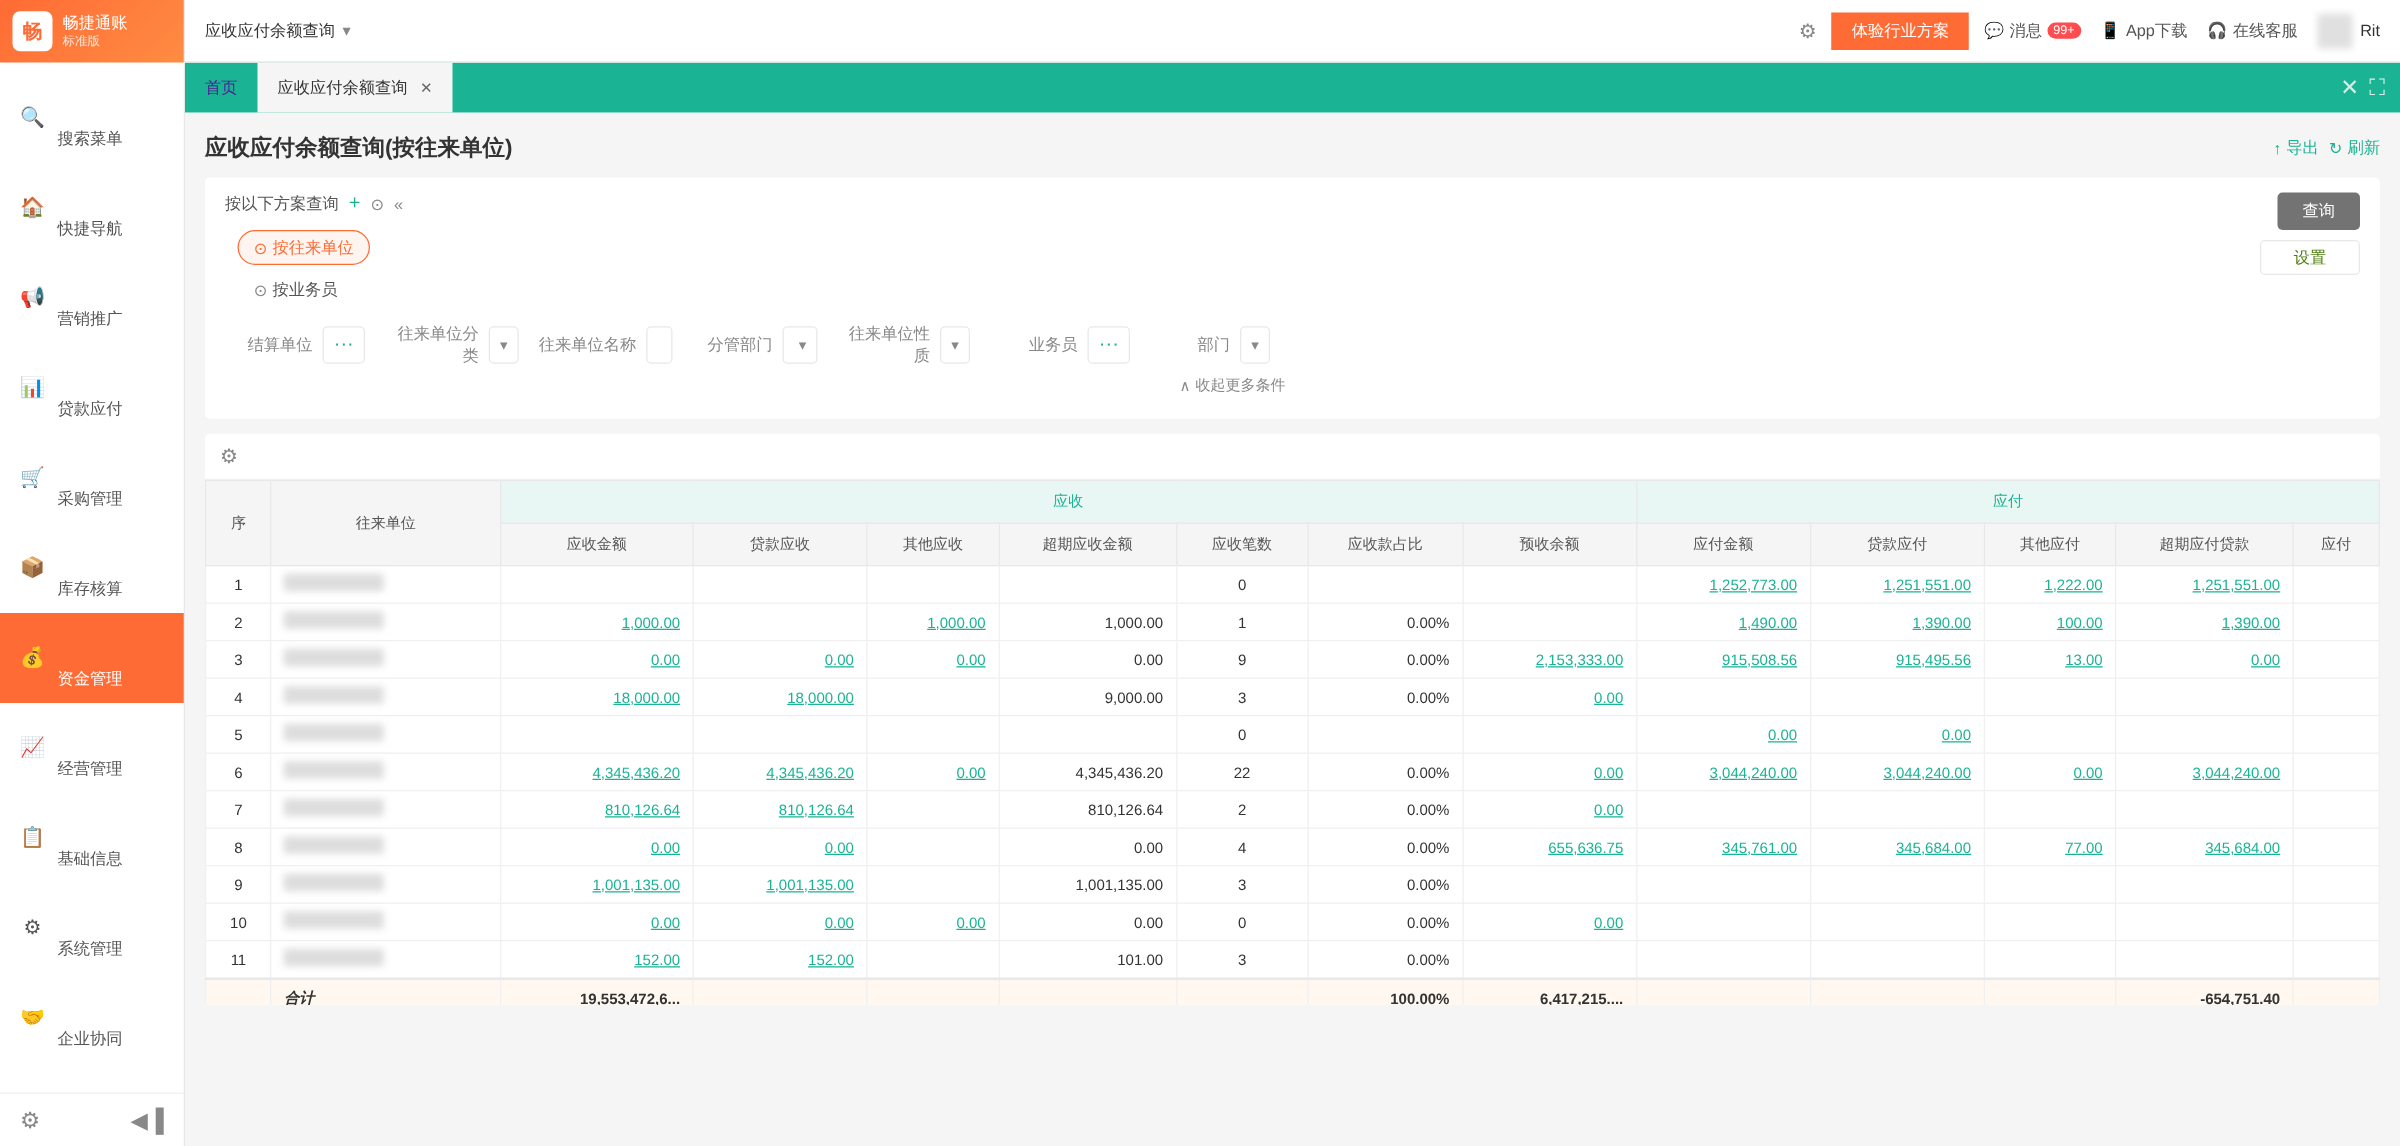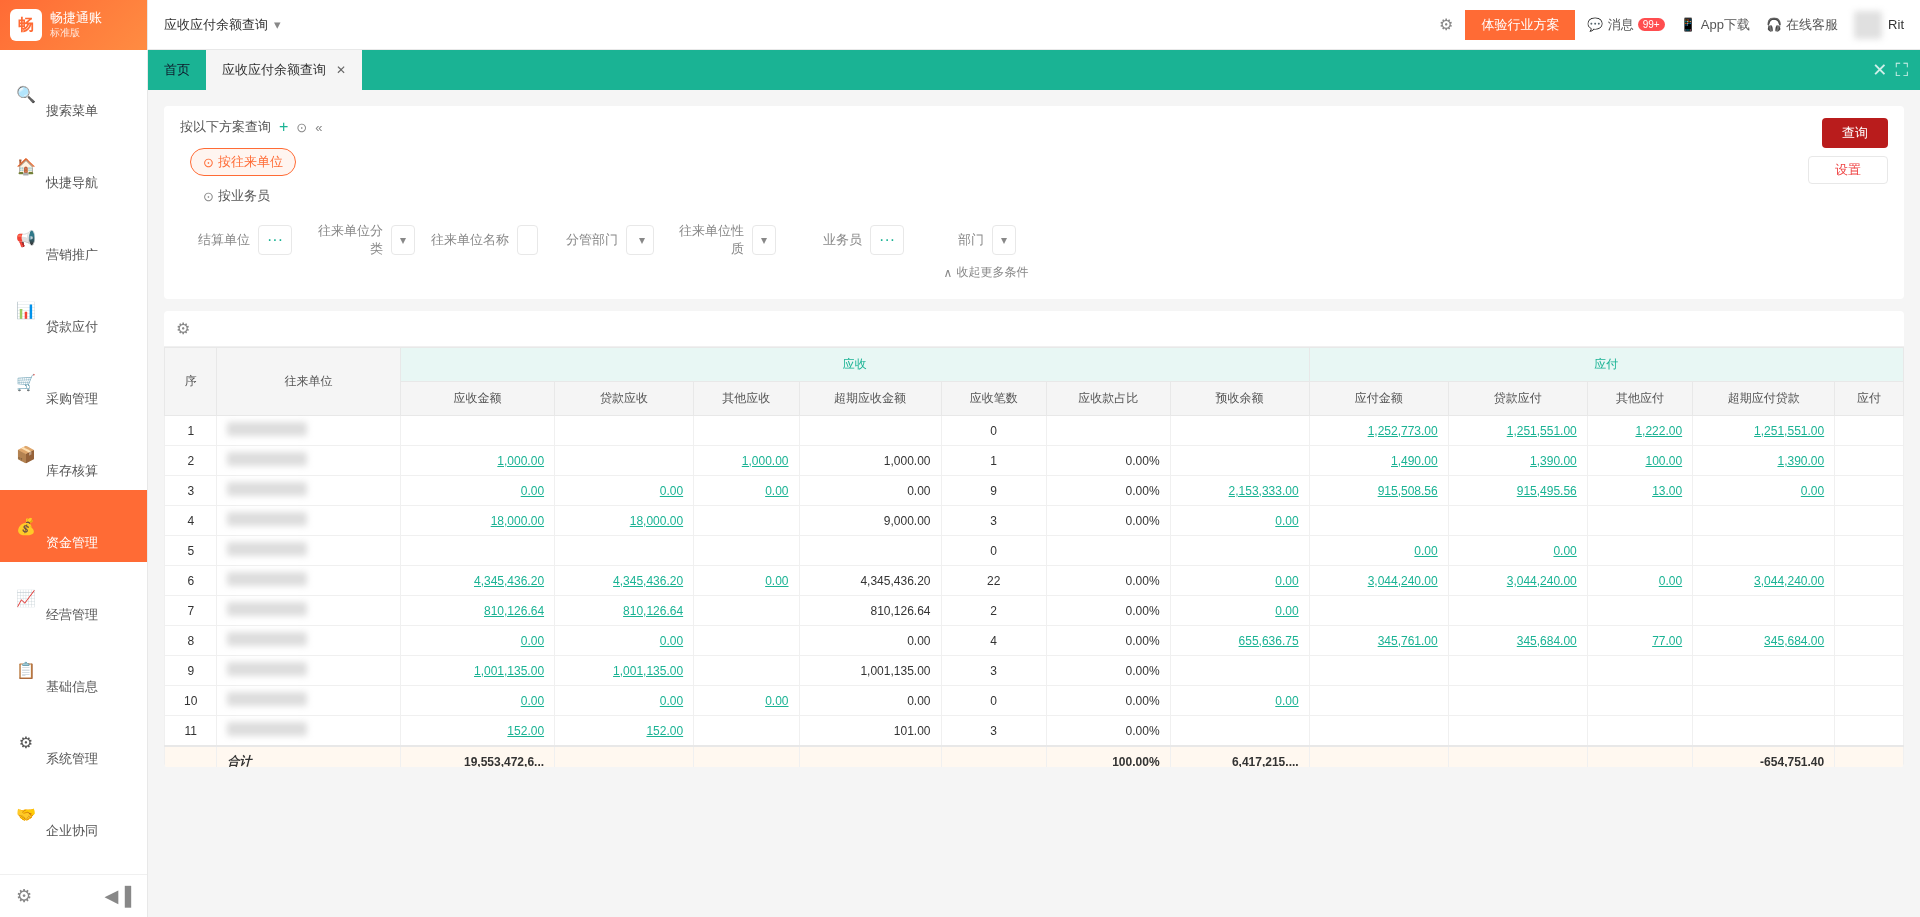--- a/index.html
+++ b/index.html
@@ -65,21 +65,21 @@
     .tab-bar {
       position: fixed; left: 148px; right: 0; top: 50px; height: 40px;
       background: #1ab394; display: flex; align-items: center; padding: 0 0; z-index: 98;
     }
     .tab-item {
       height: 40px; display: flex; align-items: center; padding: 0 16px; cursor: pointer;
       font-size: 13px; color: rgba(255,255,255,0.8); gap: 6px;
     }
     .tab-item.active { background: #f5f5f5; color: #333; }
     .tab-close { font-size: 12px; color: #666; margin-left: 4px; }
-    .tab-home { color: #0f172a; }
+    .tab-home { color: #4c1d95; }
 
     
     .main {
       margin-left: 148px; margin-top: 90px; padding: 0; background: #f5f5f5; min-height: calc(100vh - 90px);
     }
 
     
     .page-content { padding: 16px; background: #f5f5f5; }
     .page-header {
       display: flex; align-items: center; justify-content: space-between; margin-bottom: 12px;
@@ -121,25 +121,25 @@
       cursor: pointer; background: #fff;
     }
     .filter-chevron { color: #888; font-size: 12px; }
     .filter-collapse {
       text-align: center; color: #888; cursor: pointer; font-size: 12px;
       padding: 6px 0; display: flex; align-items: center; justify-content: center; gap: 4px;
     }
 
     
     .query-btn {
-      background: #b91c1c; color: #fff; border: none; border-radius: 4px;
+      background: #737373; color: #fff; border: none; border-radius: 4px;
       padding: 6px 20px; cursor: pointer; font-size: 13px; display: block; margin-bottom: 4px;
     }
     .settings-btn {
-      background: #fff; color: #ef4444; border: 1px solid #e8e8e8; border-radius: 4px;
+      background: #fff; color: #4d7c0f; border: 1px solid #e8e8e8; border-radius: 4px;
       padding: 4px 14px; cursor: pointer; font-size: 13px; display: block; width: 100%;
     }
     .query-settings-col {
       display: flex; flex-direction: column; gap: 4px; min-width: 80px; align-items: flex-end;
     }
 
     
     .table-section { background: #fff; border-radius: 4px; overflow: hidden; }
     .table-toolbar {
       padding: 8px 12px; display: flex; align-items: center; border-bottom: 1px solid #f0f0f0;
@@ -285,20 +285,33 @@
   </div>
   <div style="margin-left: auto; display: flex; align-items: center; gap: 8px; padding-right: 12px;">
     <span style="color: rgba(255,255,255,0.8); cursor: pointer; font-size: 18px;">✕</span>
     <span style="color: rgba(255,255,255,0.8); cursor: pointer; font-size: 18px;">⛶</span>
   </div>
 </div>
 
 <div class="main">
   <div class="page-content">
 
+    <div class="page-header">
+      <h2 class="page-title">应收应付余额查询(按往来单位)</h2>
+      <div class="page-actions">
+        <button class="page-action-btn">
+          <span>↑</span>
+          <span>导出</span>
+        </button>
+        <button class="page-action-btn">
+          <span>↻</span>
+          <span>刷新</span>
+        </button>
+      </div>
+    </div>
 
     <div class="filter-section">
       <div style="display: flex; gap: 16px; align-items: flex-start; justify-content: center;">
         <div style="flex: 1;">
           <div class="filter-header">
             <span class="filter-title">按以下方案查询</span>
             <span class="filter-add-btn">+</span>
             <span style="color: #888; cursor: pointer;">⊙</span>
             <span style="color: #888; cursor: pointer;">«</span>
           </div>

